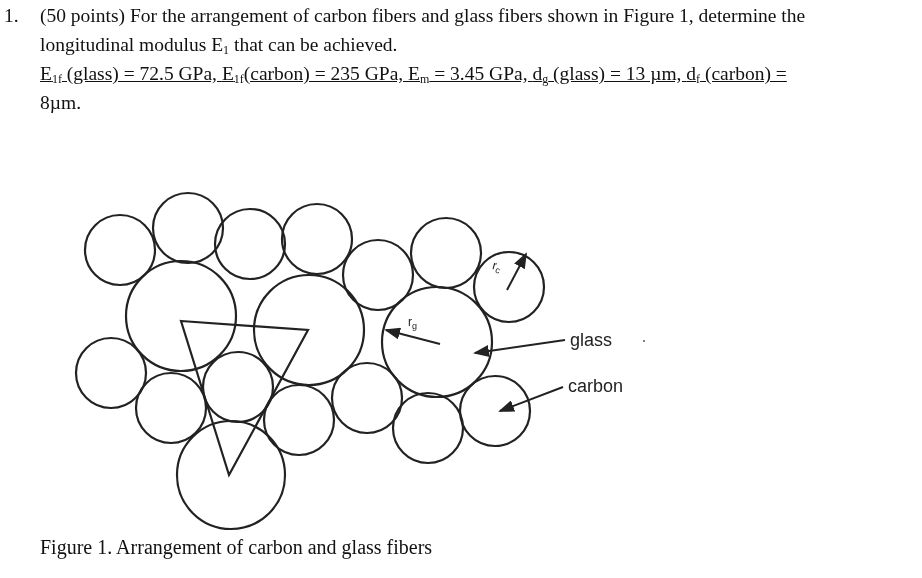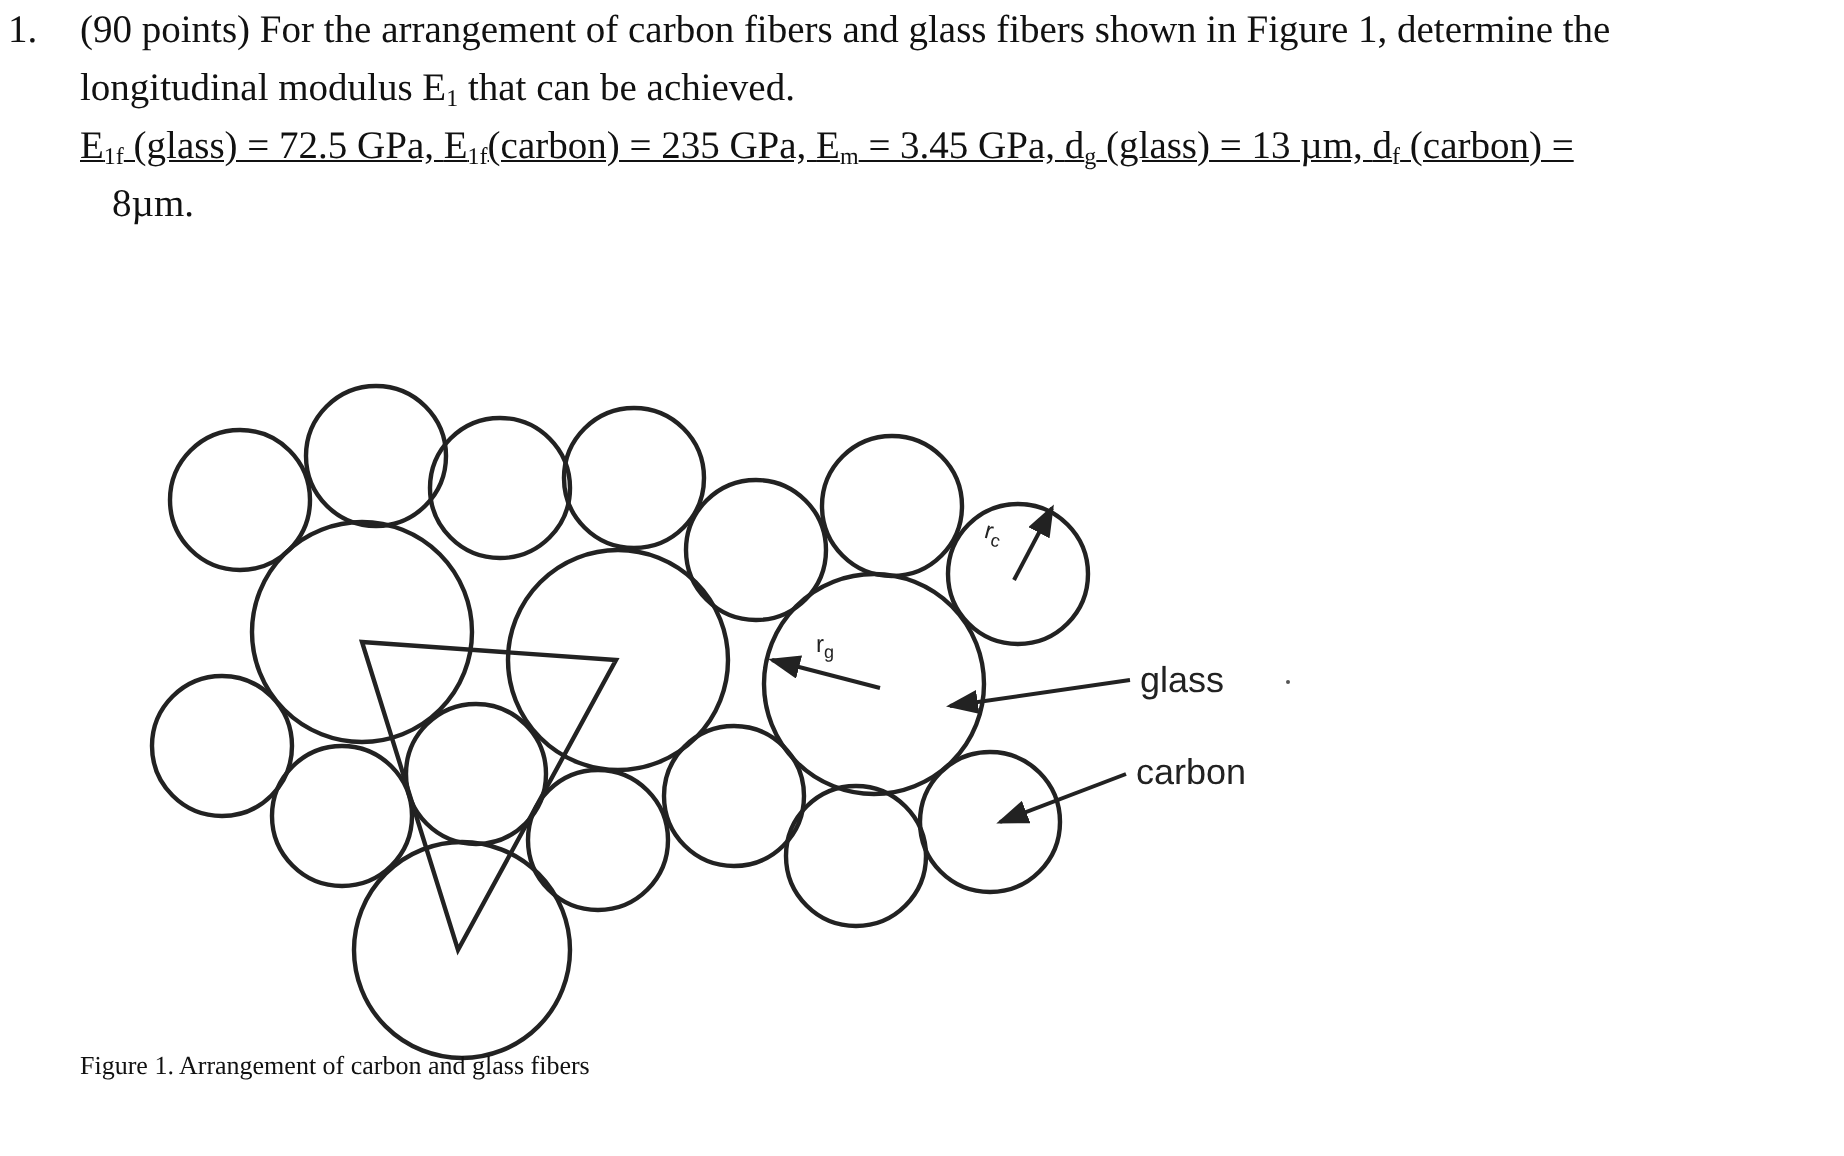--- a/index.html
+++ b/index.html
@@ -1,33 +1,33 @@
 <!DOCTYPE html>
 <html><head>
 <meta charset="utf-8">
 <style>
   html, body { margin:0; padding:0; background:#ffffff; }
   body { width:922px; height:578px; position:relative; overflow:hidden;
          font-family:"Liberation Serif", "DejaVu Serif", serif; color:#111; }
   .q { position:absolute; left:0; top:0; width:922px; font-size:19.5px; line-height:28px; }
   .qnum { position:absolute; left:4px; top:2px; }
   .line { position:absolute; left:40px; white-space:nowrap; }
-  .l1 { top:2px; } .l2 { top:31px; } .l3 { top:60px;text-decoration:underline; } .l4 { top:89px;margin-left:16px; }
+  .l1 { top:2px; } .l2 { top:31px; } .l3 { top:60px;text-decoration:underline; } .l4 { top:89px; }
   sub { font-size:12px; vertical-align:-3px; line-height:0; }
   .fig { position:absolute; left:0; top:0; }
   .lbl { font-family:"Liberation Sans", "DejaVu Sans", sans-serif; font-size:18px; fill:#222; }
   .rl { font-family:"Liberation Sans", "DejaVu Sans", sans-serif; font-size:12px; fill:#222; }
-  .caption { position:absolute; left:40px; top:525px; font-size:13px; white-space:nowrap; }
+  .caption { position:absolute; left:40px; top:536px; font-size:20px; white-space:nowrap; }
 </style>
 </head>
 <body>
 
 <div class="q">
   <span class="qnum">1.</span>
-  <div class="line l1">(90 points) For the arrangement of carbon fibers and glass fibers shown in Figure 1, determine the</div>
+  <div class="line l1">(50 points) For the arrangement of carbon fibers and glass fibers shown in Figure 1, determine the</div>
   <div class="line l2"><span>longitudinal modulus E</span><sub>1</sub><span> that can be achieved.</span></div>
   <div class="line l3"><span>E</span><sub>1f</sub><span> (glass) = 72.5 GPa, </span><span>E</span><sub>1f</sub><span>(carbon) = 235 GPa, </span><span>E</span><sub>m</sub><span> = 3.45 GPa, </span><span>d</span><sub>g</sub><span> (glass) = 13 µm, </span><span>d</span><sub>f</sub><span> (carbon) =</span></div>
   <div class="line l4">8µm.</div>
 </div>
 
 <svg class="fig" width="922" height="578" viewBox="0 0 922 578">
   <defs>
     <marker id="ah" markerWidth="8" markerHeight="6" refX="7" refY="3" orient="auto">
       <path d="M0,0 L8,3 L0,6 Z" fill="#222"></path>
     </marker>

